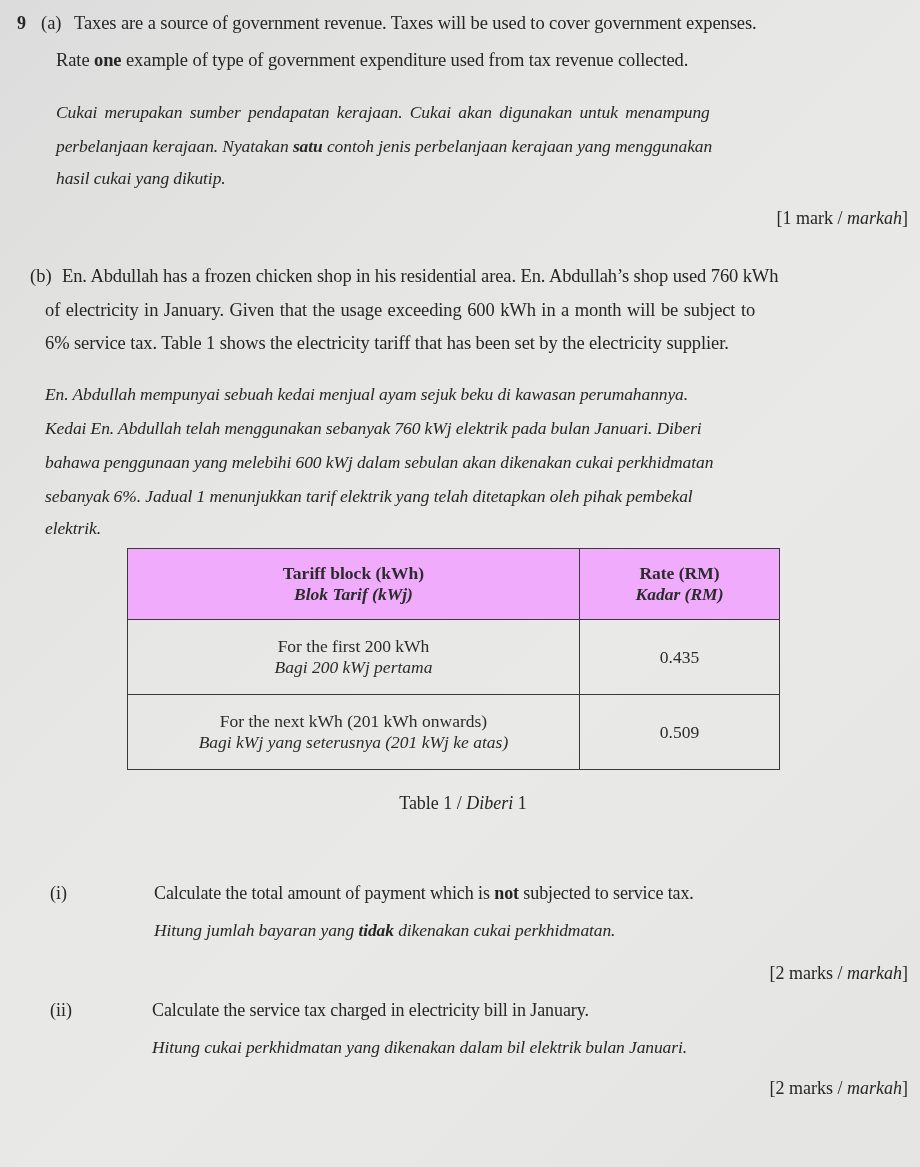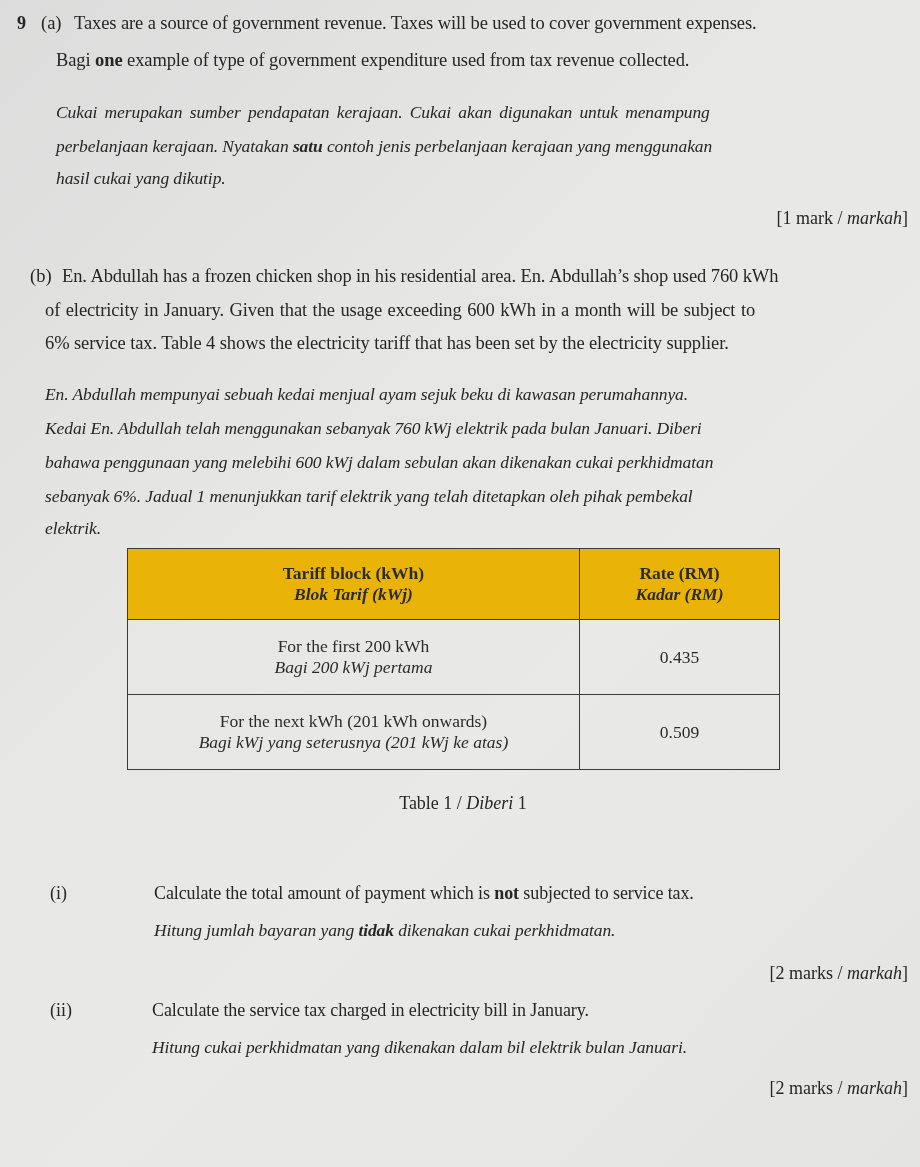--- a/index.html
+++ b/index.html
@@ -51,21 +51,21 @@
       color: #2b2b2b;
     }
     .tariff-table th, .tariff-table td {
       border: 1.2px solid #3a3a3a;
       text-align: center;
       vertical-align: middle;
       padding: 0;
       line-height: 21px;
     }
     .tariff-table th {
-      background: #eab308;
+      background: #f0abfc;
       height: 70px;
       font-weight: bold;
     }
     .tariff-table td {
       height: 74px;
       background: transparent;
       font-weight: normal;
     }
     .col1 { width: 463px; }
     .col2 { width: 204px; }
@@ -86,32 +86,32 @@
   </style>
 </head>
 <body>
 
 <div class="page">
 
   <span class="abs qnum" style="left:17px; top:13px;">9</span>
 
   <span class="abs" style="left:41px; top:13px; font-size:18.5px;">(a)</span>
   <div class="line" style="left:74px; top:13px;">Taxes are a source of government revenue. Taxes will be used to cover government expenses.</div>
-  <div class="line" style="left:56px; top:50px;"><span>Bagi </span><span class="b">one</span><span> example of type of government expenditure used from tax revenue collected.</span></div>
+  <div class="line" style="left:56px; top:50px;"><span>Rate </span><span class="b">one</span><span> example of type of government expenditure used from tax revenue collected.</span></div>
 
   <div class="line it" style="left:56px; top:102px; font-size:17.5px; word-spacing:3px;">Cukai merupakan sumber pendapatan kerajaan. Cukai akan digunakan untuk menampung</div>
   <div class="line it" style="left:56px; top:136px; font-size:17.5px;"><span>perbelanjaan kerajaan. Nyatakan </span><span class="b">satu</span><span> contoh jenis perbelanjaan kerajaan yang menggunakan</span></div>
   <div class="line it" style="left:56px; top:168px; font-size:17.5px;">hasil cukai yang dikutip.</div>
 
   <div class="marks" style="top:208px;"><span>[1 mark / </span><span class="it">markah</span><span>]</span></div>
 
   <span class="abs" style="left:30px; top:266px; font-size:18.5px;">(b)</span>
   <div class="line" style="left:62px; top:266px;">En. Abdullah has a frozen chicken shop in his residential area. En. Abdullah’s shop used 760 kWh</div>
   <div class="line" style="left:45px; top:300px; word-spacing:1px;">of electricity in January. Given that the usage exceeding 600 kWh in a month will be subject to</div>
-  <div class="line" style="left:45px; top:333px;">6% service tax. Table 4 shows the electricity tariff that has been set by the electricity supplier.</div>
+  <div class="line" style="left:45px; top:333px;">6% service tax. Table 1 shows the electricity tariff that has been set by the electricity supplier.</div>
 
   <div class="line it" style="left:45px; top:384px; font-size:17.5px;">En. Abdullah mempunyai sebuah kedai menjual ayam sejuk beku di kawasan perumahannya.</div>
   <div class="line it" style="left:45px; top:418px; font-size:17.5px;">Kedai En. Abdullah telah menggunakan sebanyak 760 kWj elektrik pada bulan Januari. Diberi</div>
   <div class="line it" style="left:45px; top:452px; font-size:17.5px;">bahawa penggunaan yang melebihi 600 kWj dalam sebulan akan dikenakan cukai perkhidmatan</div>
   <div class="line it" style="left:45px; top:486px; font-size:17.5px;">sebanyak 6%. Jadual 1 menunjukkan tarif elektrik yang telah ditetapkan oleh pihak pembekal</div>
   <div class="line it" style="left:45px; top:518px; font-size:17.5px;">elektrik.</div>
 
   <table class="tariff-table">
     <thead>
       <tr>

